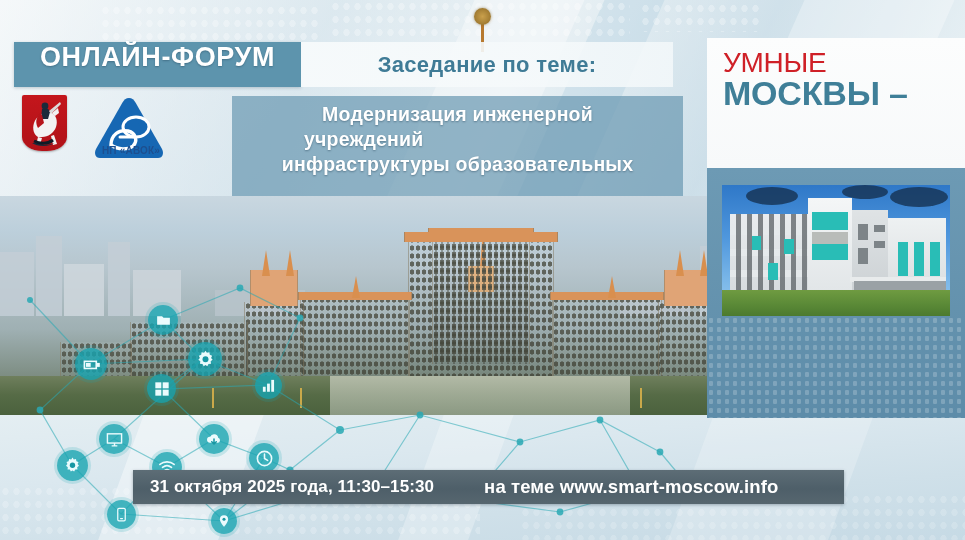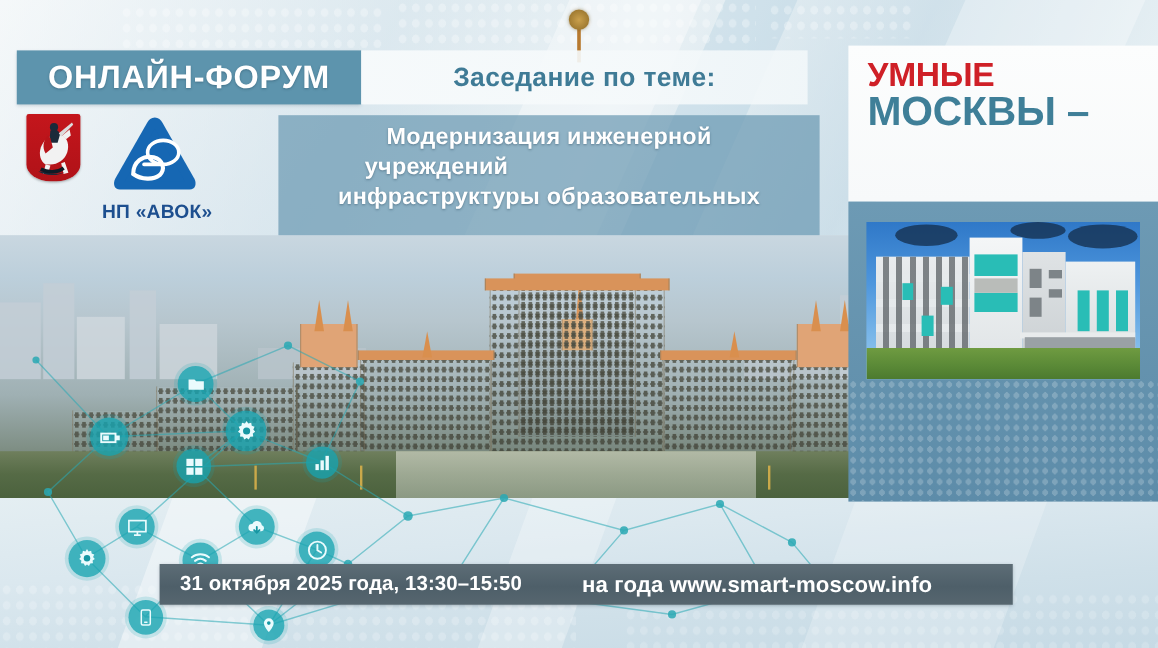--- a/index.html
+++ b/index.html
@@ -100,21 +100,21 @@
     overflow:hidden;
   }
   .lb-sheen {
     position:absolute; background: rgba(255,255,255,.40); transform: skewX(-20deg);
   }
 
   
   .forum-badge {
     position:absolute; left:14px; top:42px; width:287px; height:45px;
     background:#5d94ad;
-    display:flex; align-items:center; justify-content:center;
+    display:flex; align-items:flex-start; justify-content:center;
     box-shadow: 0 1px 3px rgba(40,70,90,.25);
   }
   .forum-badge span {
     color:#ffffff; font-weight:bold; font-size:27px; letter-spacing:.6px;
     text-shadow: 0 1px 2px rgba(20,50,70,.35);
   }
 
   
   .subject-bar {
     position:absolute; left:301px; top:42px; width:372px; height:45px;
@@ -145,33 +145,33 @@
   .logos { position:absolute; left:22px; top:95px; width:170px; height:85px; }
   .gerb {
     position:absolute; left:0; top:0; width:45px; height:56px;
     background: linear-gradient(180deg,#c4161c 0%, #b01218 100%);
     border-radius: 2px 2px 20px 20px / 2px 2px 14px 14px;
     overflow:hidden;
     box-shadow:0 1px 2px rgba(0,0,0,.3);
   }
   .avok { position:absolute; left:68px; top:-2px; width:78px; height:78px; }
   .avok-lbl {
-    position:absolute; left:62px; top:74px; width:94px;
-    text-align:center; color:#1d4f8f; font-weight:bold; font-size:16px;
+    position:absolute; left:62px; top:50px; width:94px;
+    text-align:center; color:#1d4f8f; font-weight:bold; font-size:10px;
     letter-spacing:.2px;
   }
 
   
   .promo {
     position:absolute; left:707px; top:38px; width:258px; height:130px;
     background: linear-gradient(180deg,#fcfdfd 0%, #f7f9fa 100%);
     padding:9px 10px 6px 16px;
   }
   .promo .p1, .promo .p2 {
-    color:#cf2027; font-weight:bold; font-size:28px; line-height:31px; letter-spacing:-.3px;
+    color:#cf2027; font-weight:normal; font-size:28px; line-height:31px; letter-spacing:-.3px;
   }
   .promo .p3 {
     color:#3f7f98; font-weight:bold; font-size:34px; line-height:30px; letter-spacing:-.2px;
   }
   .promo .p4 {
     color:#3c4a52; font-weight:bold; font-size:12.6px; line-height:16px; letter-spacing:.1px;
     margin-top:1px;
   }
 
   
@@ -515,17 +515,17 @@
       <div class="rb" style="left:132px;bottom:26px;width:92px;height:9px;background:#9aa1a5;"></div>
 
       <div class="r-tree" style="left:24px;top:2px;width:52px;height:18px;"></div>
       <div class="r-tree" style="left:120px;top:0px;width:46px;height:14px;"></div>
       <div class="r-tree" style="left:168px;top:2px;width:58px;height:20px;"></div>
       <div class="r-lawn"></div>
     </div>
   </div>
 
   <div class="datebar">
-    <span class="dt">31 октября 2025 года, 13:30–15:50</span>
-    <span class="site">на года www.smart-moscow.info</span>
+    <span class="dt">31 октября 2025 года, 11:30–15:30</span>
+    <span class="site">на теме www.smart-moscow.info</span>
   </div>
 
 </div>
 
 </body></html>

